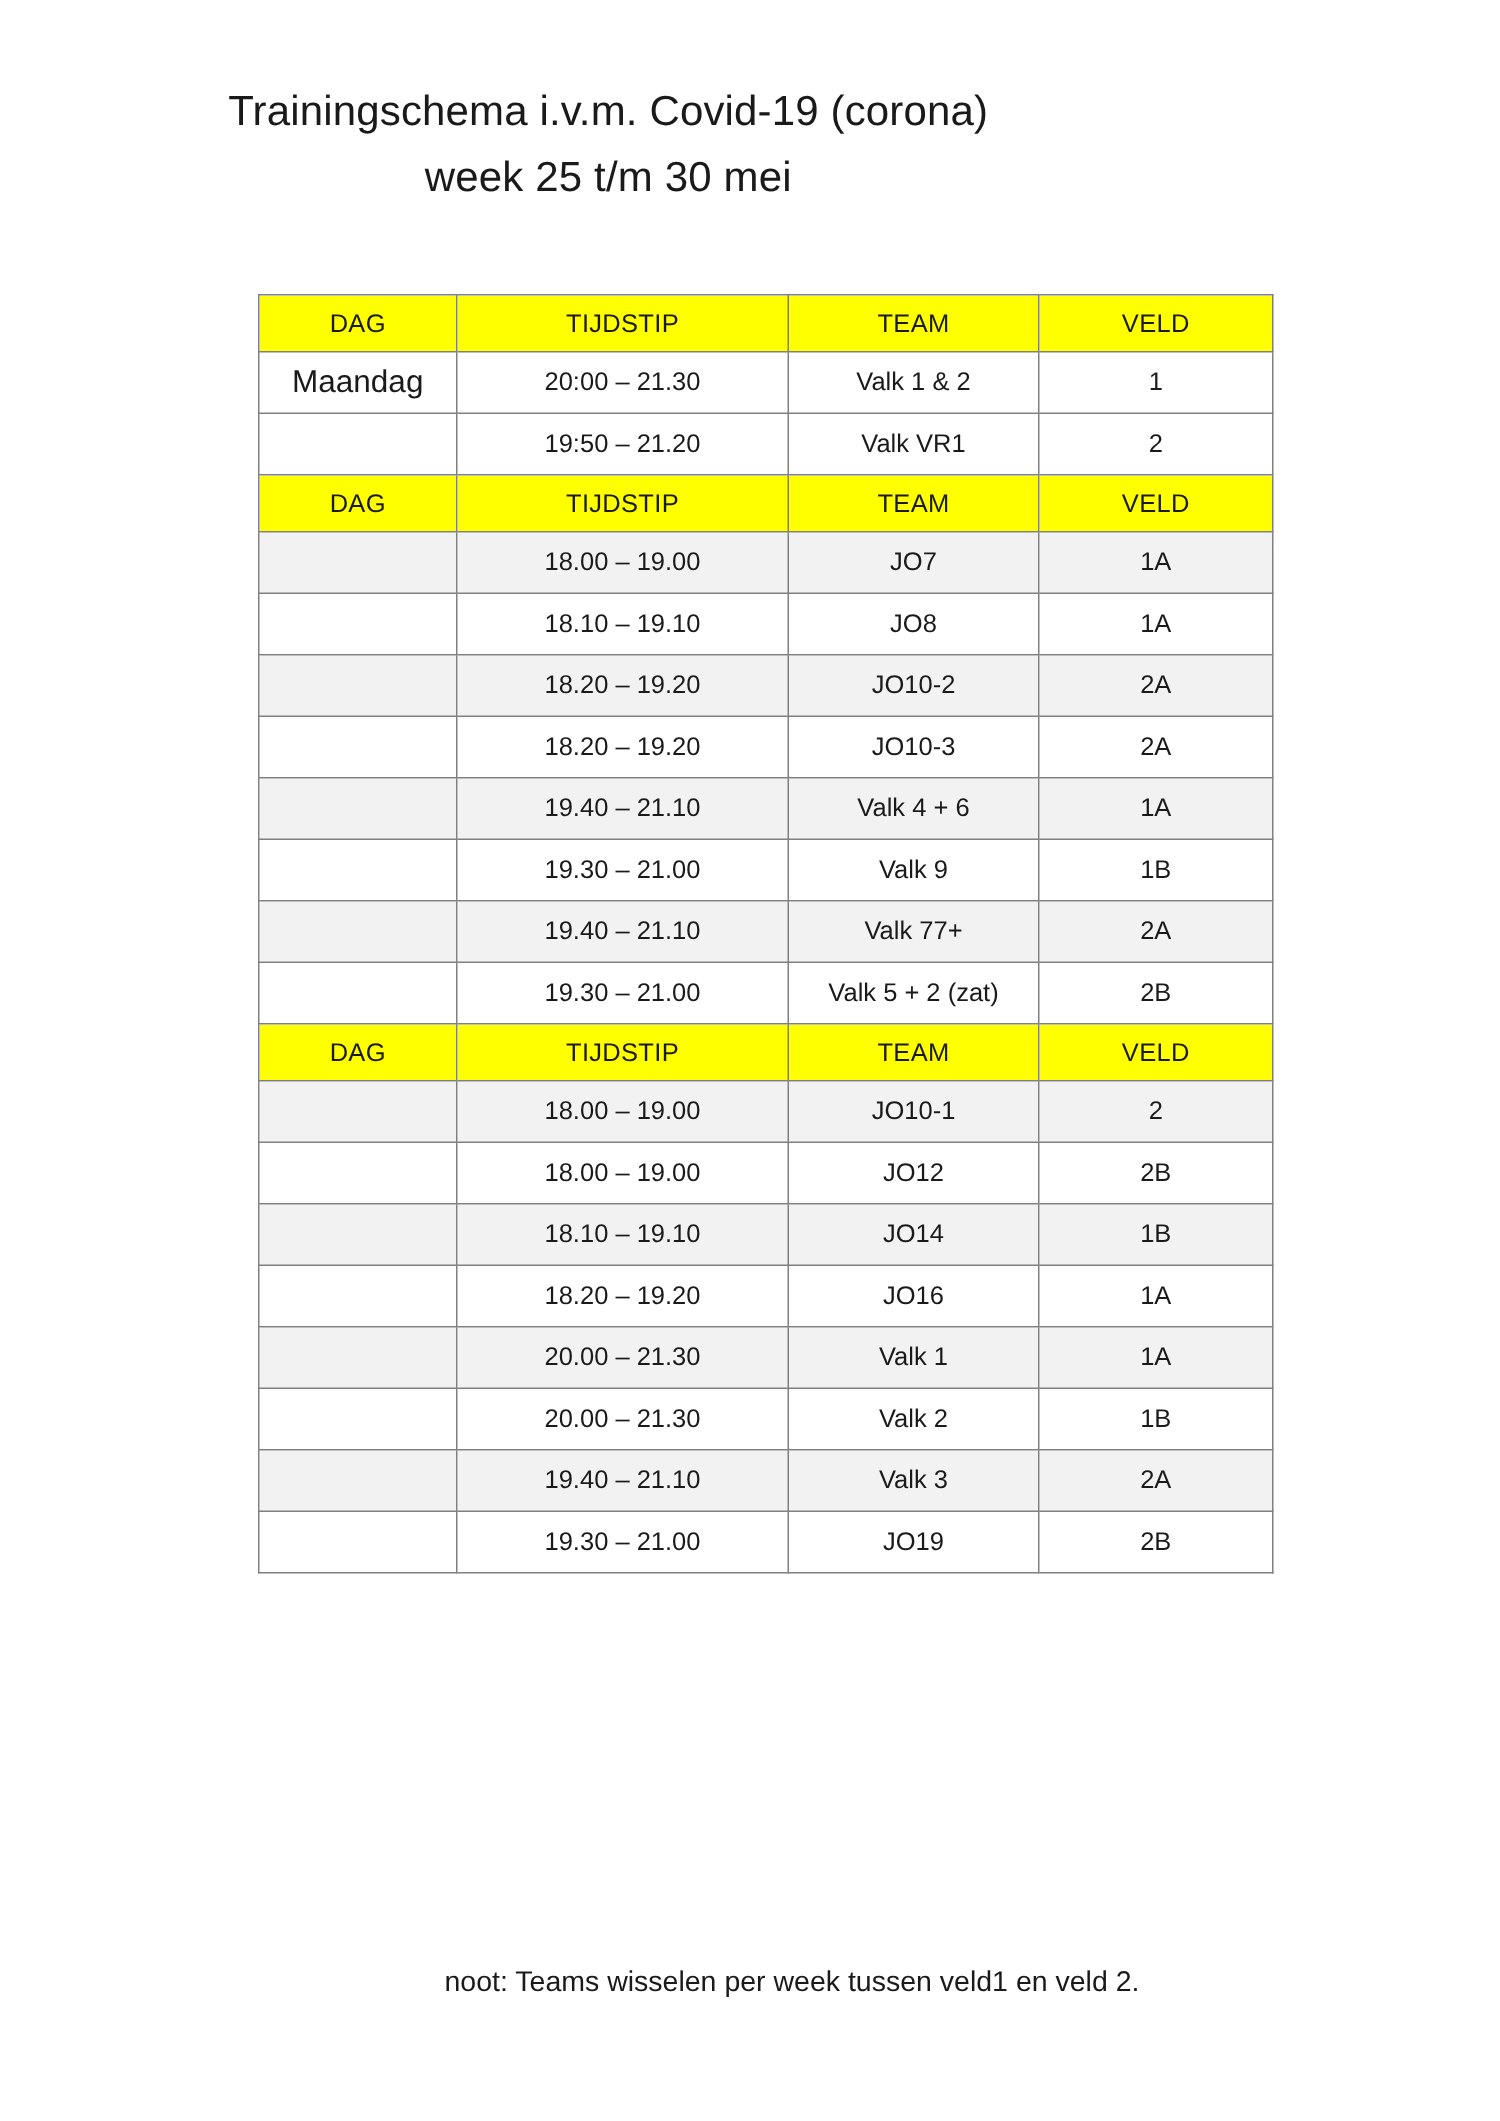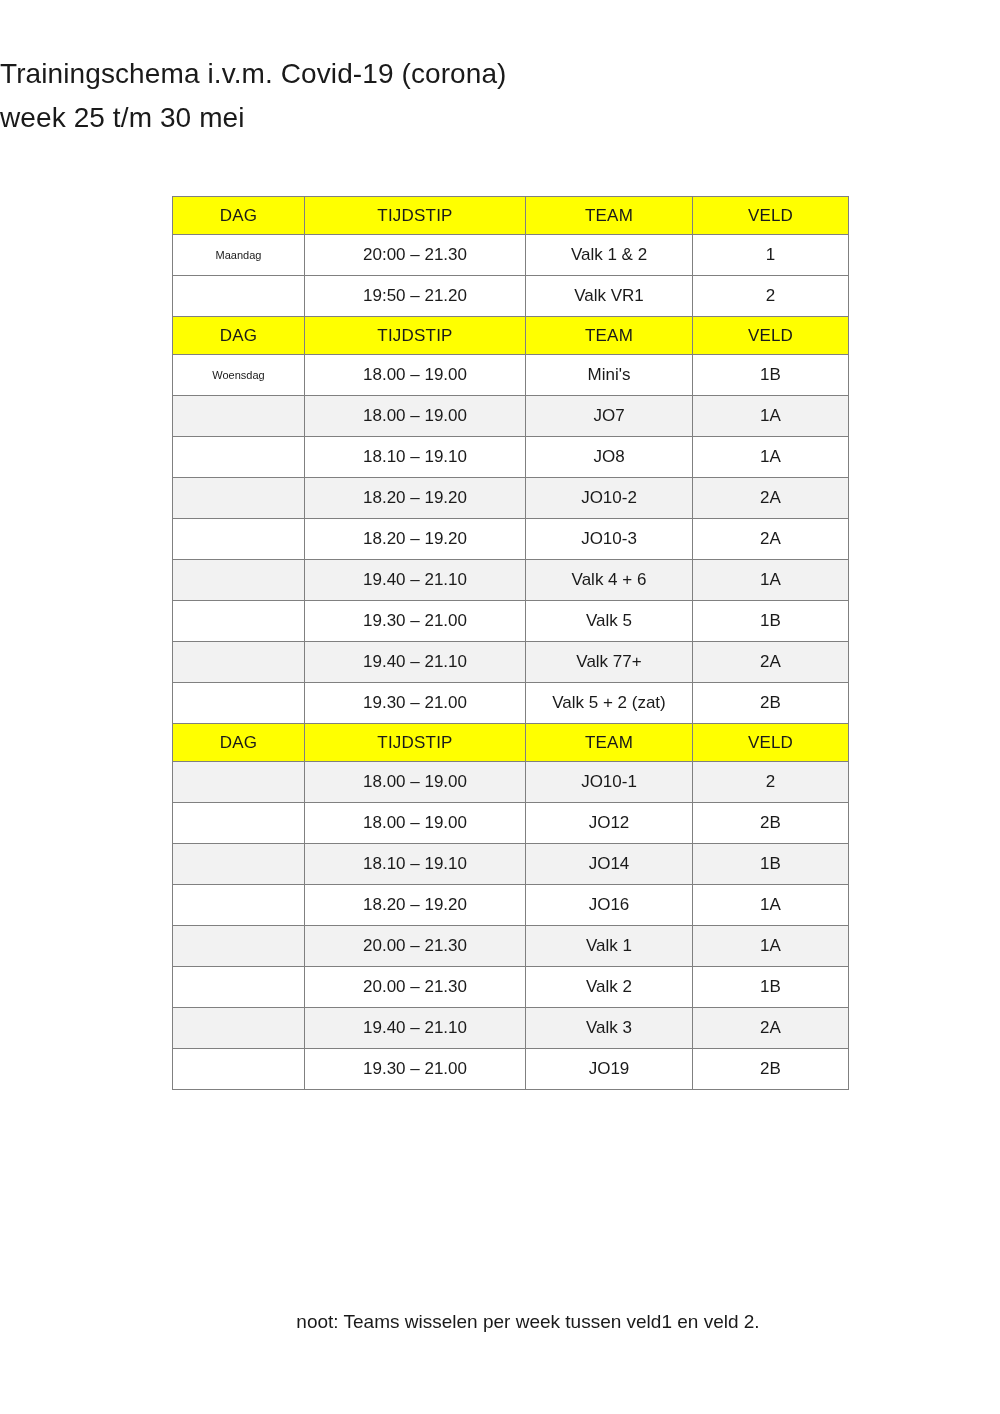--- a/index.html
+++ b/index.html
@@ -15,20 +15,21 @@
     position: relative;
     overflow: hidden;
   }
 
   
   .title-block {
     position: absolute;
     top: 52px;
     left: 0;
     width: 811px;
+    text-align: center;
   }
   .title-line-1 {
     font-size: 28px;
     font-weight: 400;
     line-height: 44px;
     letter-spacing: 0.1px;
     color: #1a1a1a;
   }
   .title-line-2 {
     font-size: 28px;
@@ -77,21 +78,21 @@
   }
 
   tr.data-row td {
     height: 40px;
     background: #ffffff;
   }
   tr.data-row.shaded td {
     background: #f2f2f2;
   }
   td.cell-dag {
-    font-size: 11px;
+    font-size: 21px;
     margin-left: 44px;
   }
 
   
   .footer-note {
     position: absolute;
     top: 1308px;
     left: 0;
     width: 1000px;
     text-align: center;
@@ -135,26 +136,20 @@
           <td class="cell-tijdstip">19:50 – 21.20</td>
           <td class="cell-team">Valk VR1</td>
           <td class="cell-veld">2</td>
         </tr>
         <tr class="header-row">
           <th>DAG</th>
           <th>TIJDSTIP</th>
           <th>TEAM</th>
           <th>VELD</th>
         </tr>
-        <tr class="data-row">
-          <td class="cell-dag">Woensdag</td>
-          <td class="cell-tijdstip">18.00 – 19.00</td>
-          <td class="cell-team">Mini's</td>
-          <td class="cell-veld">1B</td>
-        </tr>
         <tr class="data-row shaded">
           <td class="cell-dag"></td>
           <td class="cell-tijdstip">18.00 – 19.00</td>
           <td class="cell-team">JO7</td>
           <td class="cell-veld">1A</td>
         </tr>
         <tr class="data-row">
           <td class="cell-dag"></td>
           <td class="cell-tijdstip">18.10 – 19.10</td>
           <td class="cell-team">JO8</td>
@@ -174,21 +169,21 @@
         </tr>
         <tr class="data-row shaded">
           <td class="cell-dag"></td>
           <td class="cell-tijdstip">19.40 – 21.10</td>
           <td class="cell-team">Valk 4 + 6</td>
           <td class="cell-veld">1A</td>
         </tr>
         <tr class="data-row">
           <td class="cell-dag"></td>
           <td class="cell-tijdstip">19.30 – 21.00</td>
-          <td class="cell-team">Valk 5</td>
+          <td class="cell-team">Valk 9</td>
           <td class="cell-veld">1B</td>
         </tr>
         <tr class="data-row shaded">
           <td class="cell-dag"></td>
           <td class="cell-tijdstip">19.40 – 21.10</td>
           <td class="cell-team">Valk 77+</td>
           <td class="cell-veld">2A</td>
         </tr>
         <tr class="data-row">
           <td class="cell-dag"></td>

